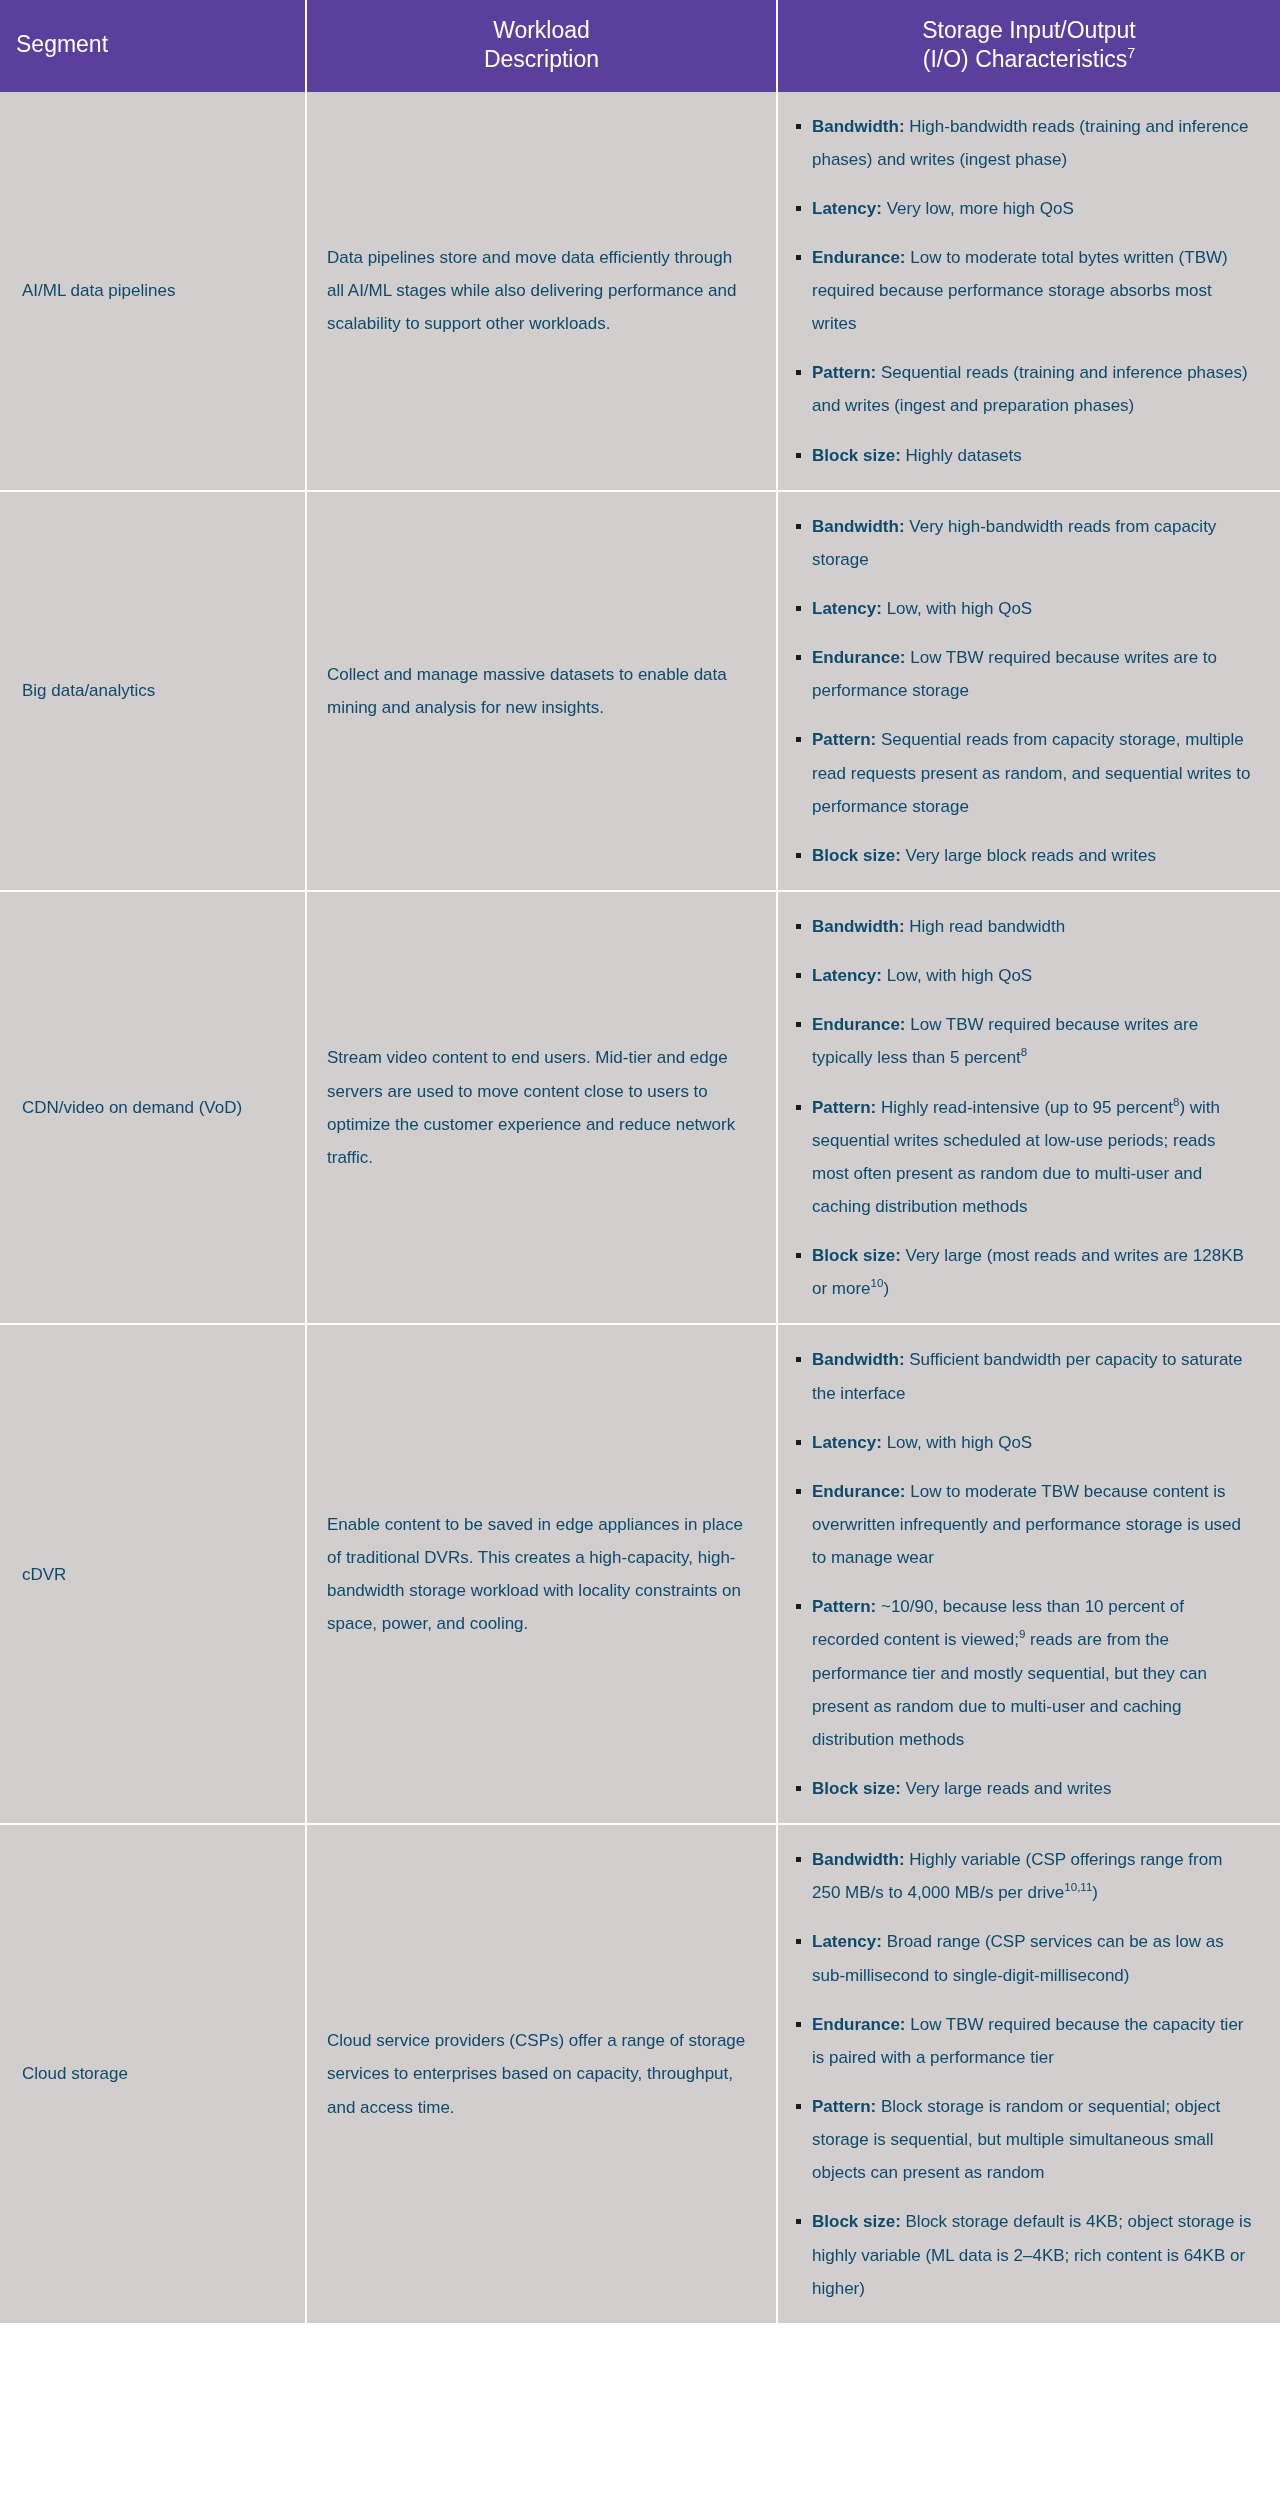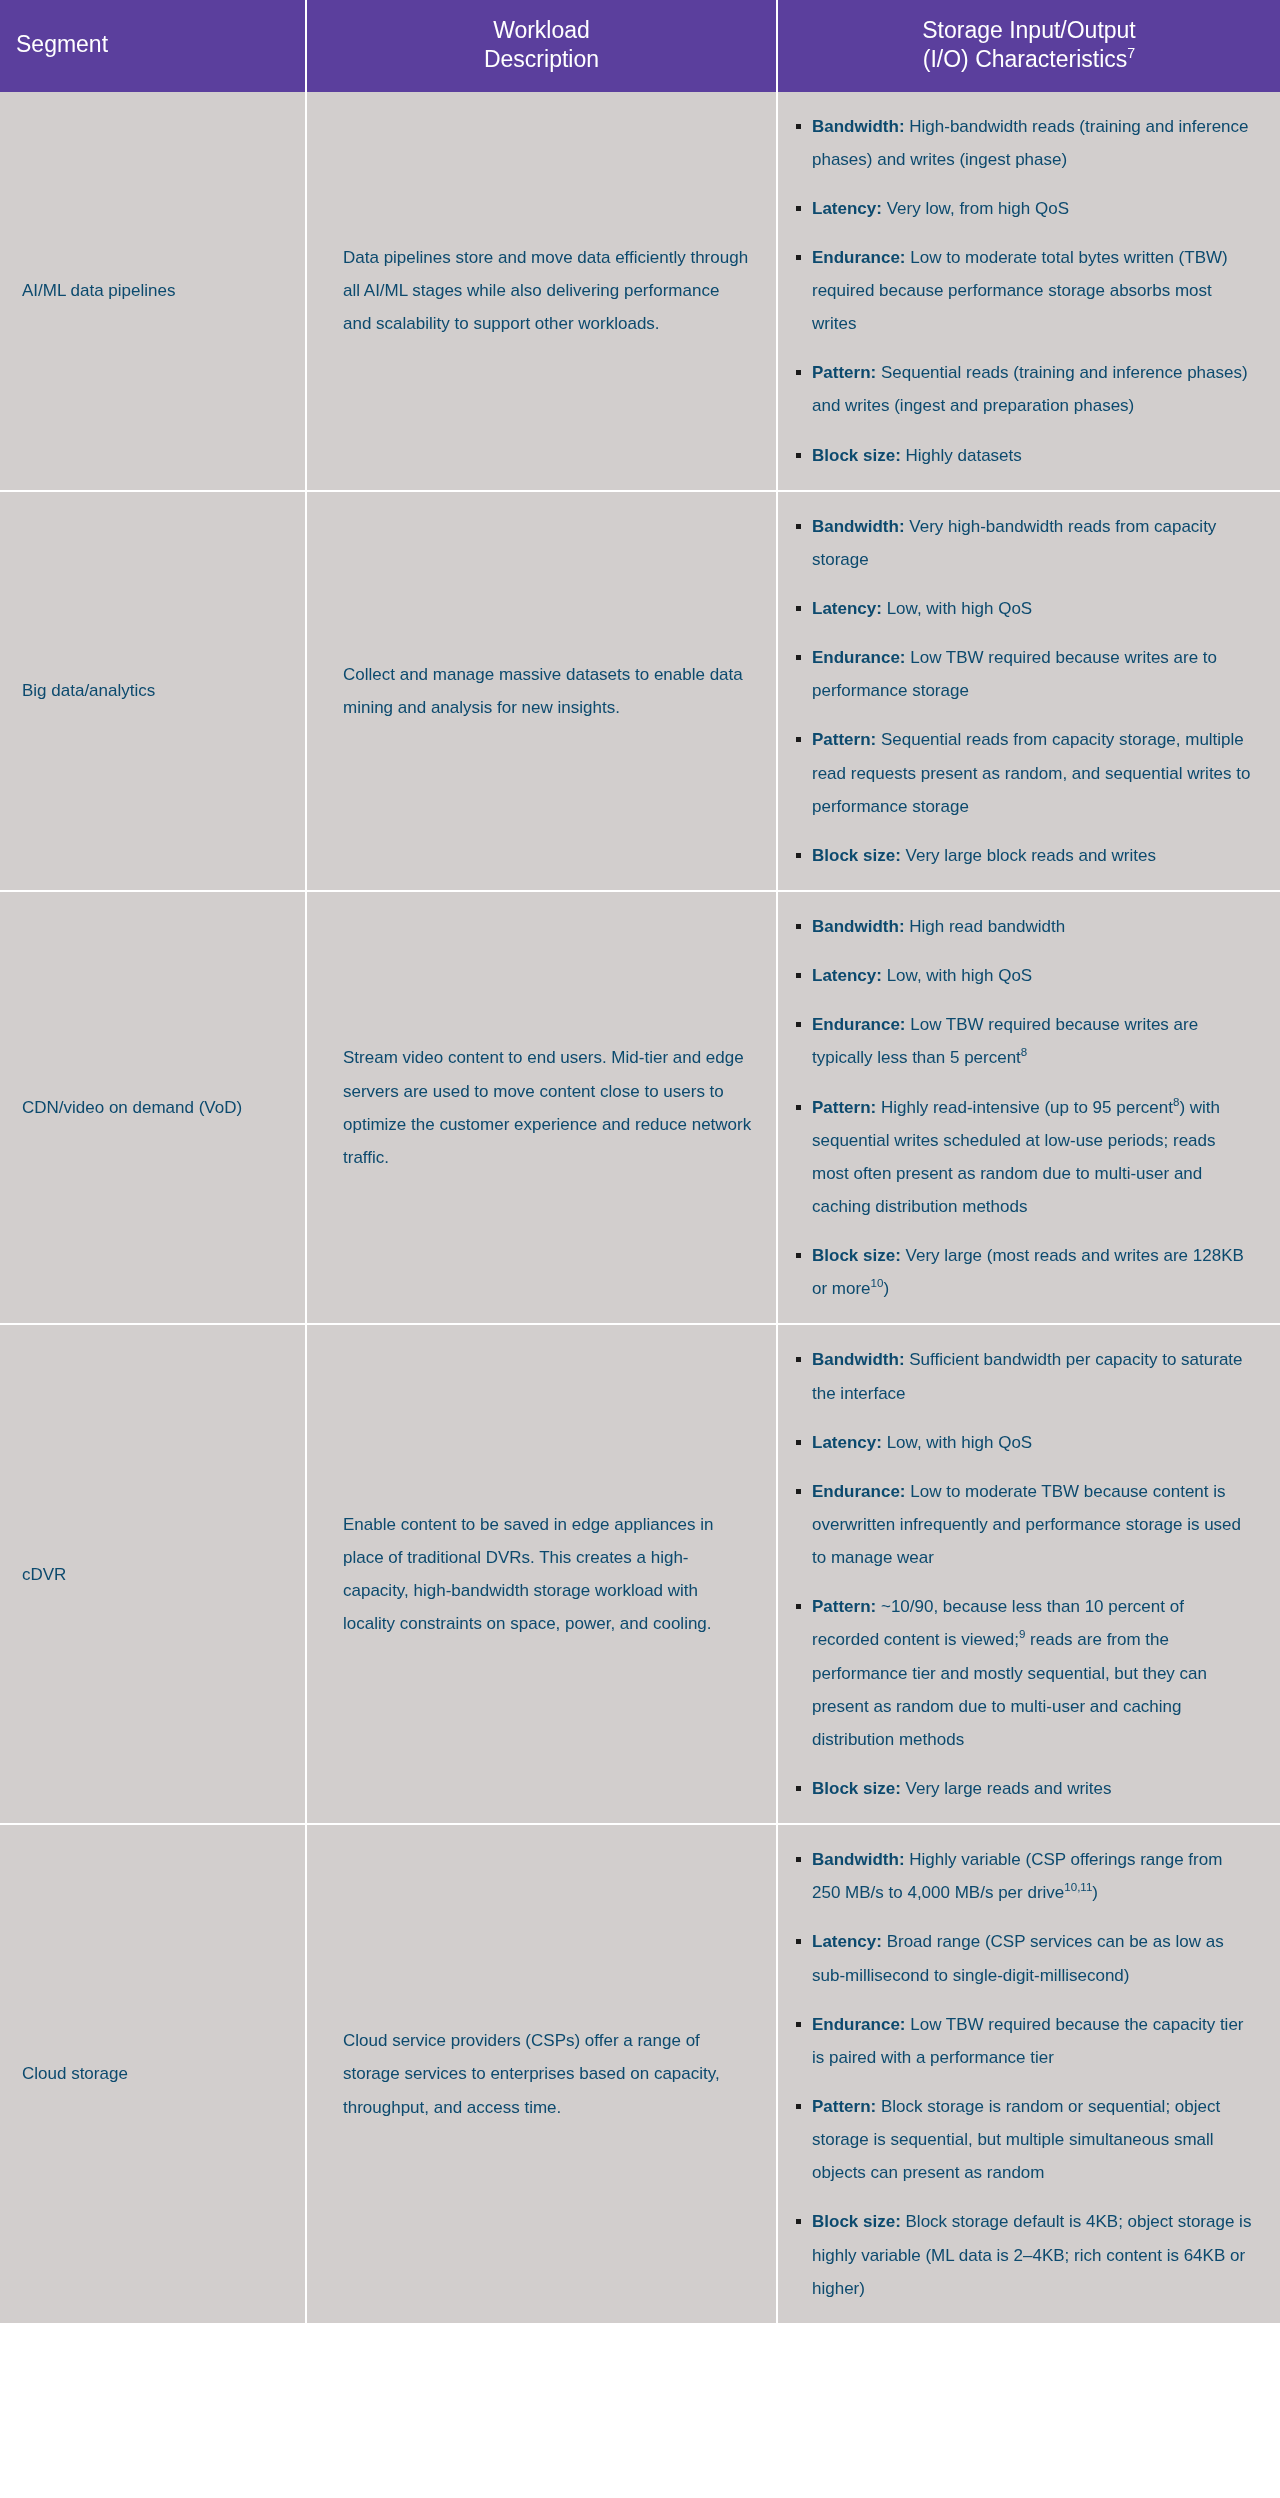--- a/index.html
+++ b/index.html
@@ -55,21 +55,21 @@
     color: #0c4a6e;
     font-weight: 400;
   }
   tbody td:last-child { border-right: none; }
   tbody tr:last-child td { border-bottom: none; }
 
   td.cell-segment {
     padding-right: 14px;
   }
   td.cell-desc {
-    padding-left: 36px;
+    padding-left: 20px;
     padding-right: 24px;
   }
   td.cell-io {
     padding-left: 18px;
     padding-right: 26px;
     vertical-align: middle;
   }
 
   ul.io-list {
     margin: 0;
@@ -117,21 +117,21 @@
         <th class="th-io"><span>Storage Input/Output</span><br><span>(I/O) Characteristics</span><sup>7</sup></th>
       </tr>
     </thead>
     <tbody>
         <tr>
           <td class="cell-segment">AI/ML data pipelines</td>
           <td class="cell-desc">Data pipelines store and move data efficiently through all AI/ML stages while also delivering performance and scalability to support other workloads.</td>
           <td class="cell-io">
             <ul class="io-list">
               <li><span class="io-label">Bandwidth:</span><span> High-bandwidth reads (training and inference phases) and writes (ingest phase)</span></li>
-              <li><span class="io-label">Latency:</span><span> Very low, from high QoS</span></li>
+              <li><span class="io-label">Latency:</span><span> Very low, more high QoS</span></li>
               <li><span class="io-label">Endurance:</span><span> Low to moderate total bytes written (TBW) required because performance storage absorbs most writes</span></li>
               <li><span class="io-label">Pattern:</span><span> Sequential reads (training and inference phases) and writes (ingest and preparation phases)</span></li>
               <li><span class="io-label">Block size:</span><span> Highly datasets</span></li>
             </ul>
           </td>
         </tr>
         <tr>
           <td class="cell-segment">Big data/analytics</td>
           <td class="cell-desc">Collect and manage massive datasets to enable data mining and analysis for new insights.</td>
           <td class="cell-io">

